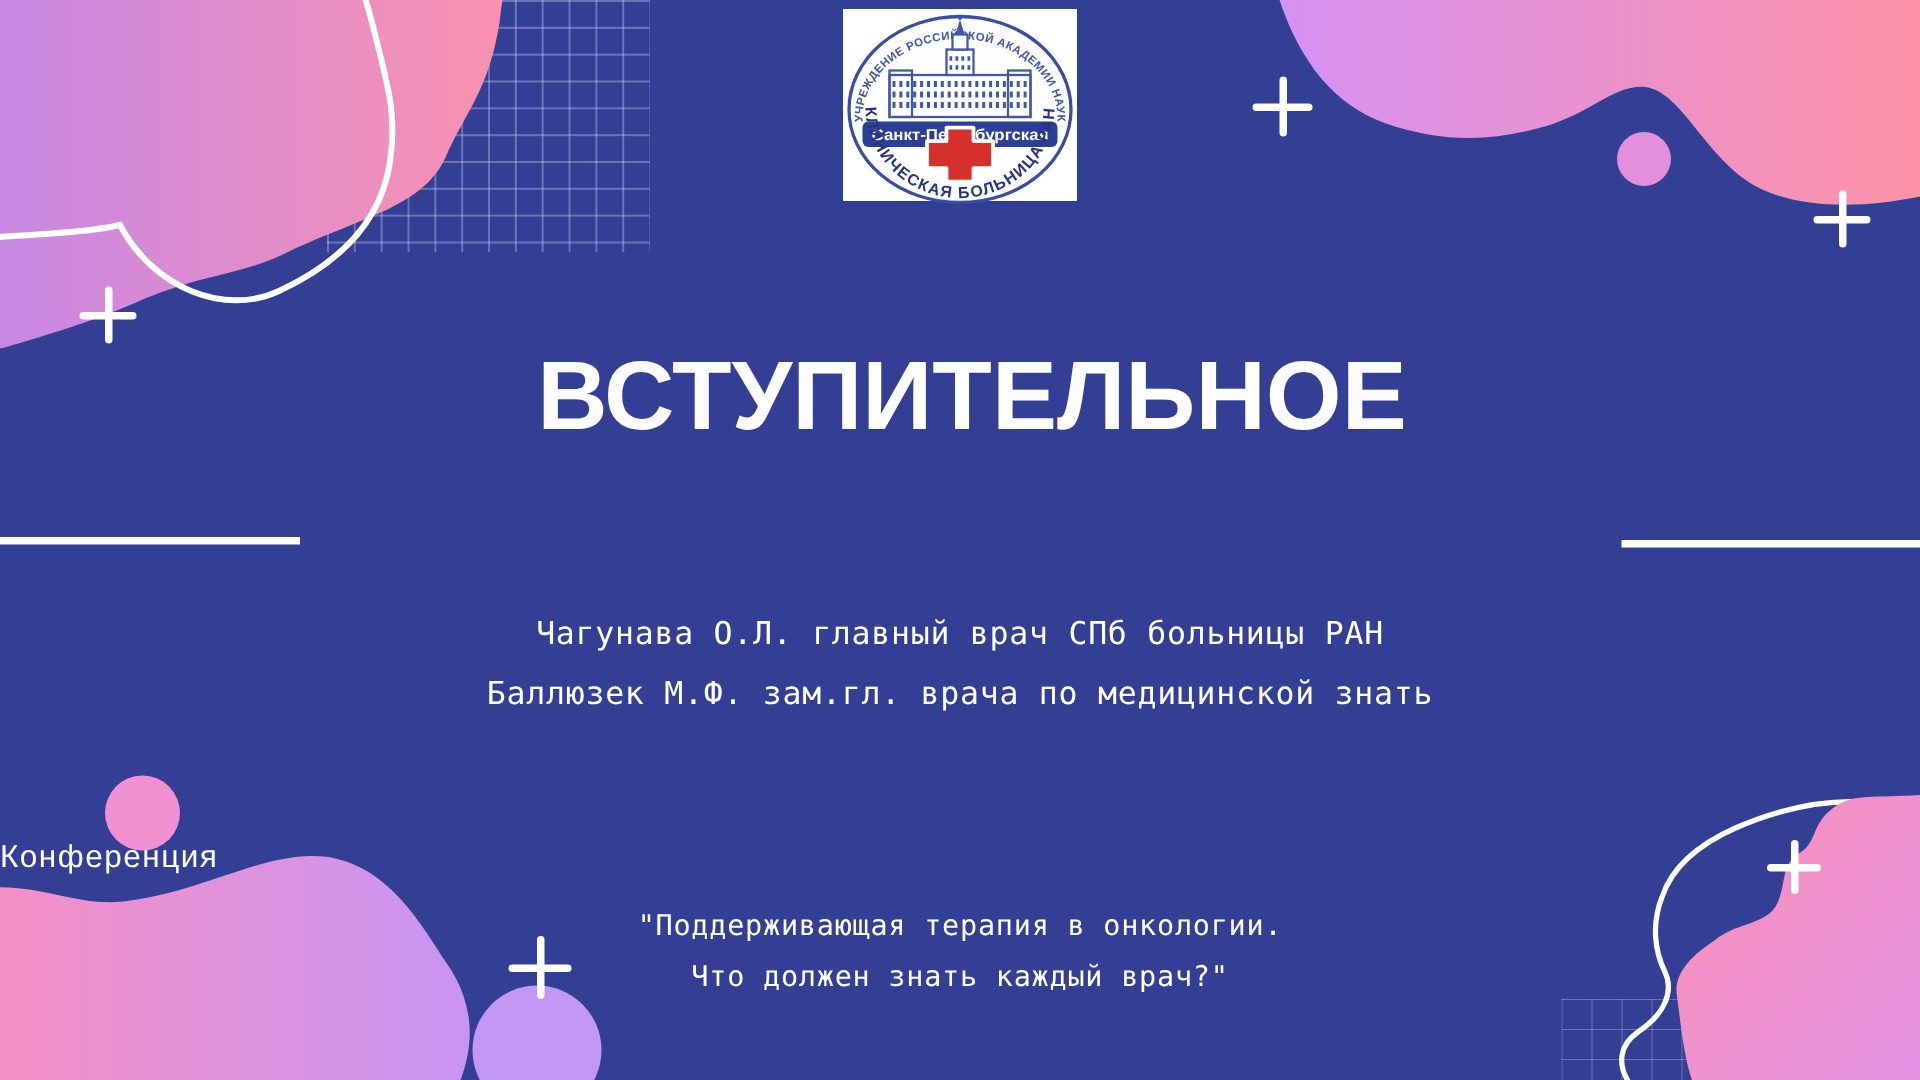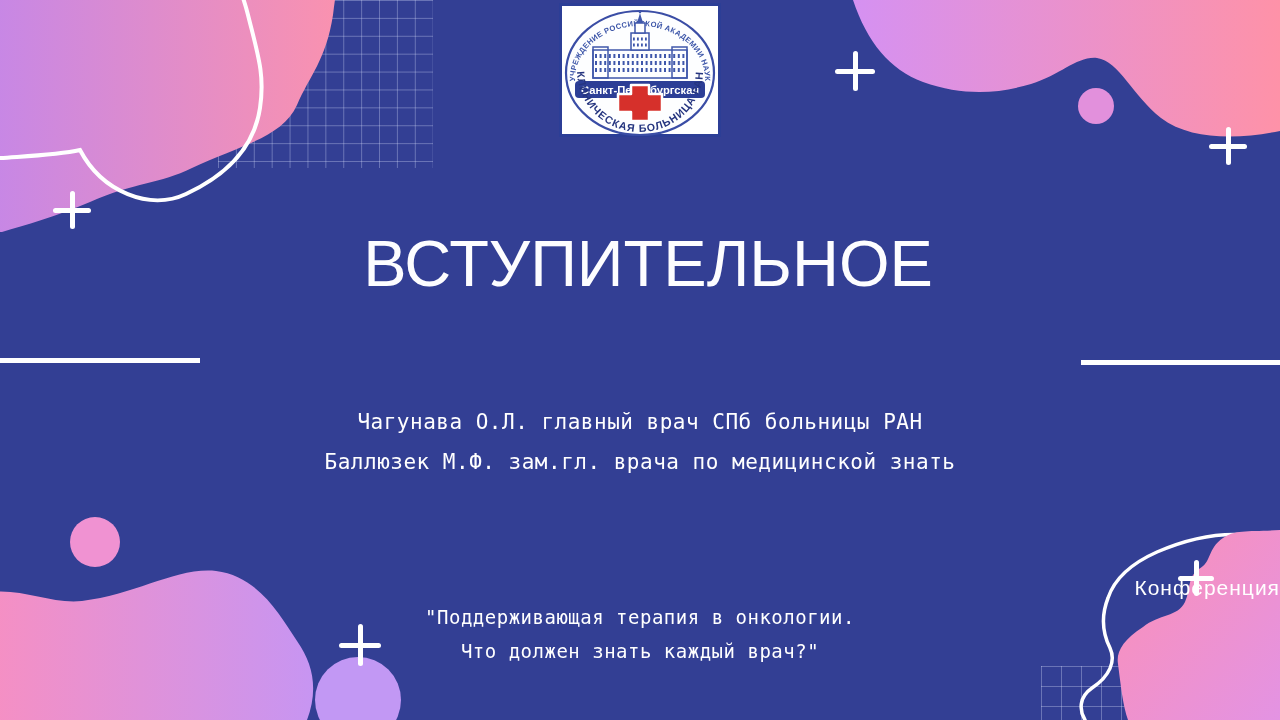--- a/index.html
+++ b/index.html
@@ -46,29 +46,29 @@
   .rule-left{left:0;top:358px;width:200px;}
   .rule-right{left:1081px;top:360px;width:199px;}
   
   .logo{position:absolute;left:559px;top:3px;width:162px;height:134px;z-index:6;}
   .logo .arc-top{font-size:7.6px;font-weight:bold;letter-spacing:.35px;fill:#3c55a8;}
   .logo .arc-bot{font-size:10.6px;font-weight:bold;letter-spacing:1px;fill:#25357f;}
   .logo .banner-text{font-size:10.5px;font-weight:bold;fill:#ffffff;}
   
   .title{
     position:absolute;left:0;right:0;top:230px;text-align:center;z-index:10;
-    color:#fdfdff;font-size:65px;font-weight:normal;line-height:67px;letter-spacing:0;padding-left:16px;
+    color:#fdfdff;font-size:65px;font-weight:bold;line-height:67px;letter-spacing:0;padding-left:16px;
   }
   .speakers{
     position:absolute;left:0;right:0;top:402px;text-align:center;z-index:10;
     color:#ffffff;font-family:"DejaVu Sans Mono",monospace;
     font-size:21px;line-height:40px;letter-spacing:.5px;
   }
   .conf-label{
-    position:absolute;left:0;right:0;top:576px;text-align:right;z-index:10;
+    position:absolute;left:0;right:0;top:560px;text-align:left;z-index:10;
     color:#ffffff;font-size:21px;letter-spacing:1px;
   }
   .conf-quote{
     position:absolute;left:0;right:0;top:600px;text-align:center;z-index:10;
     color:#ffffff;font-family:"DejaVu Sans Mono",monospace;
     font-size:19px;line-height:34px;letter-spacing:.5px;
   }
 </style>
 </head>
 <body>

